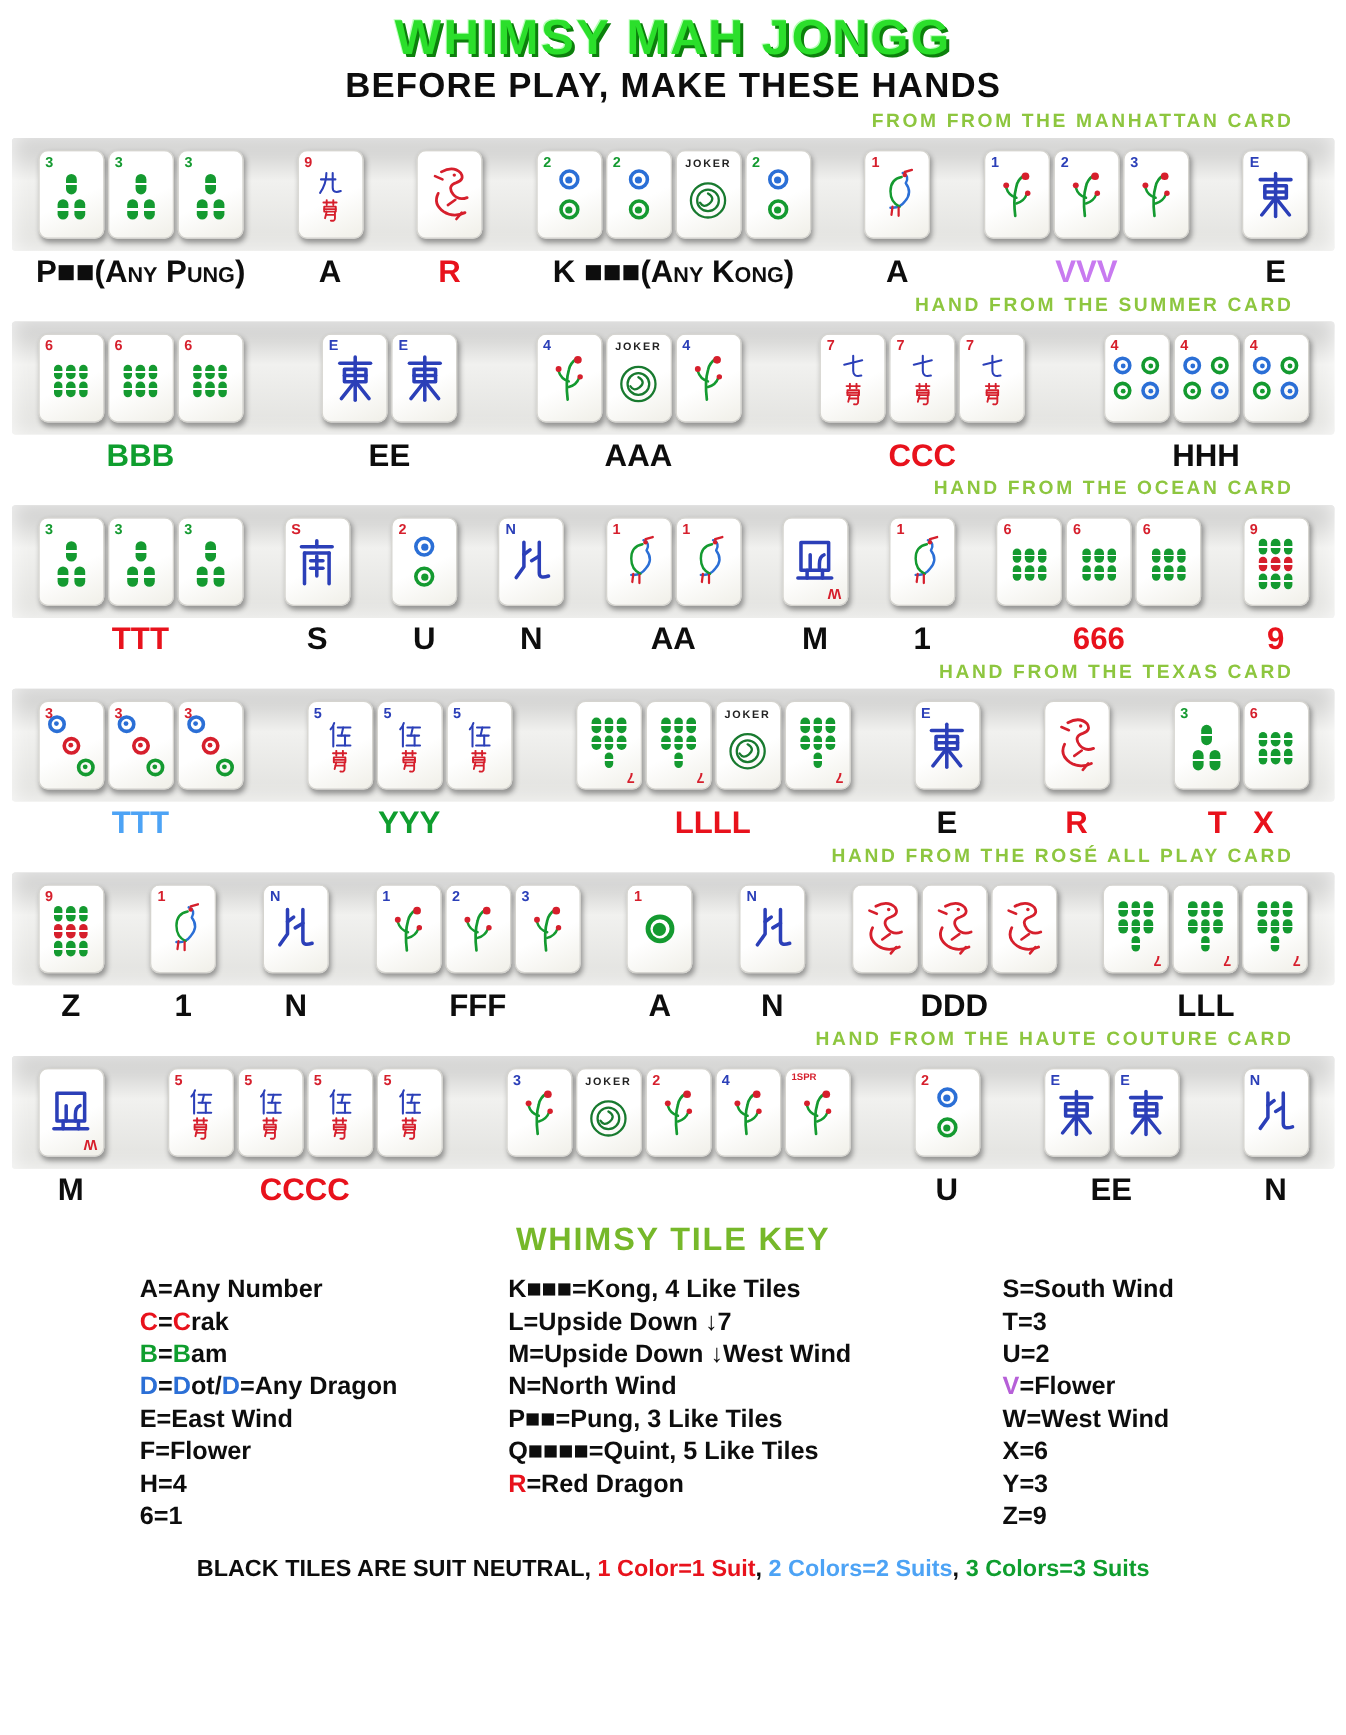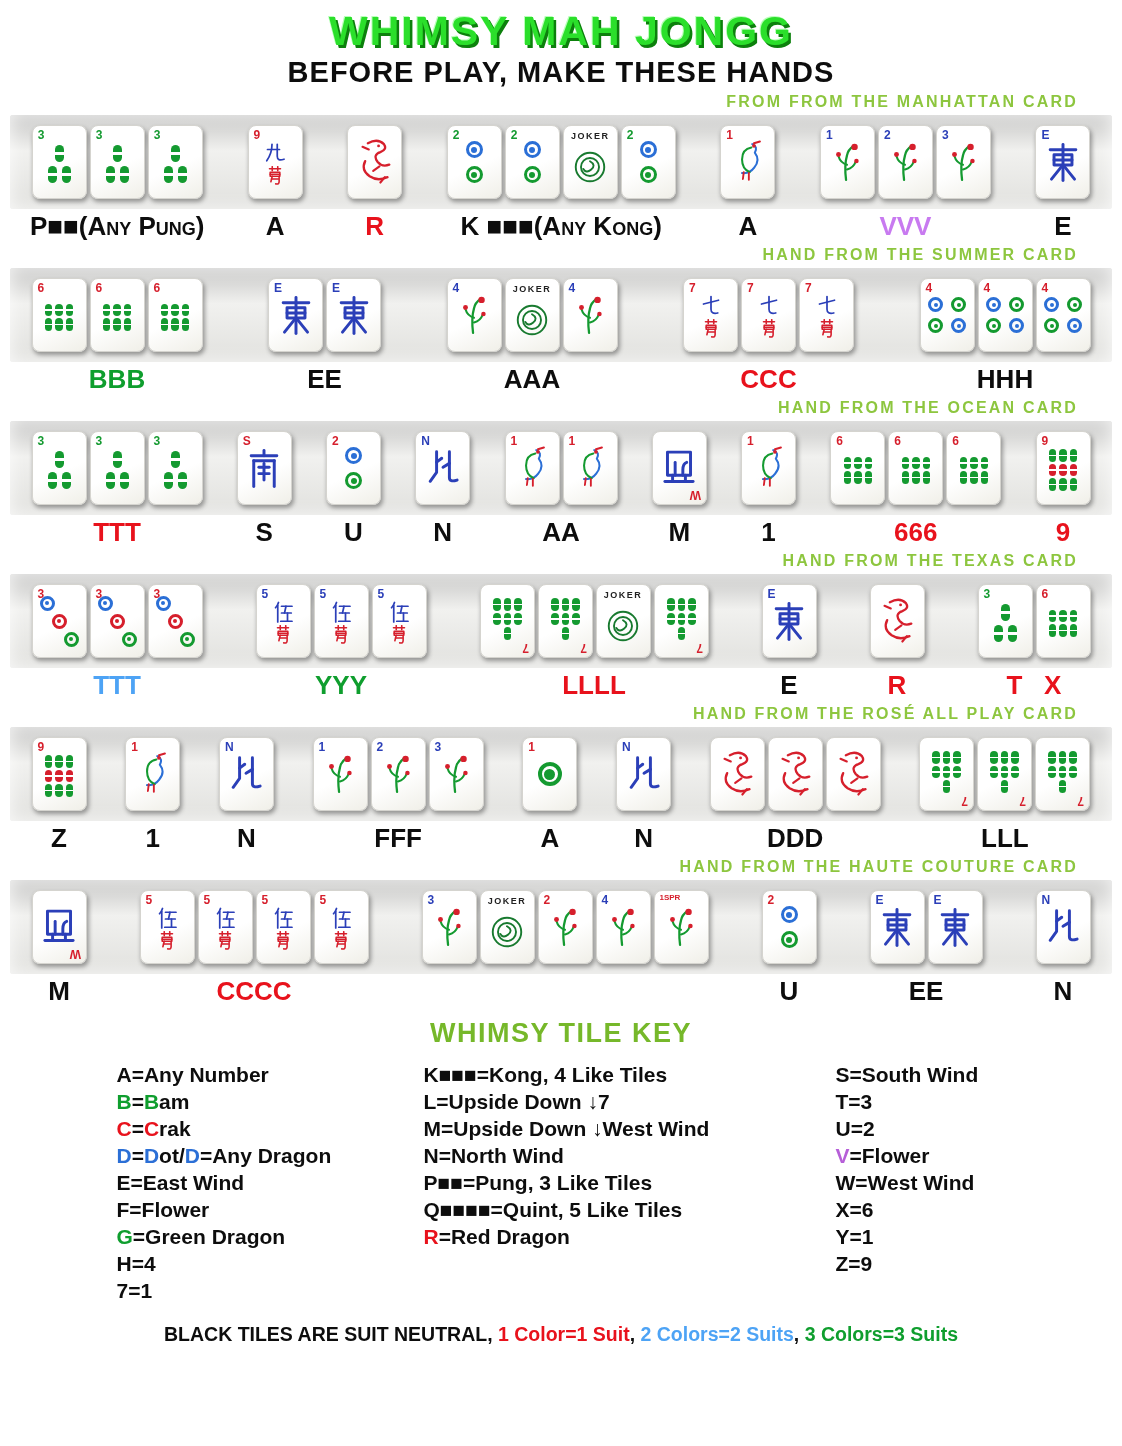--- a/index.html
+++ b/index.html
@@ -1739,45 +1739,44 @@
         </div>
       </div>
     </div>
   </div>
 
 <div class="key">
   <div class="key-title">WHIMSY TILE KEY</div>
   <div class="key-cols">
     <div class="key-col">
         <div class="key-line"><span>A=Any Number</span></div>
+        <div class="key-line"><span class="c-r">C</span><span>=</span><span class="c-r">C</span><span>rak</span></div>
         <div class="key-line"><span class="c-g">B</span><span>=</span><span class="c-g">B</span><span>am</span></div>
-        <div class="key-line"><span class="c-r">C</span><span>=</span><span class="c-r">C</span><span>rak</span></div>
         <div class="key-line"><span class="c-b">D</span><span>=</span><span class="c-b">D</span><span>ot/</span><span class="c-b">D</span><span>=Any Dragon</span></div>
         <div class="key-line"><span>E=East Wind</span></div>
         <div class="key-line"><span>F=Flower</span></div>
-        <div class="key-line"><span class="c-g">G</span><span>=Green Dragon</span></div>
         <div class="key-line"><span>H=4</span></div>
-        <div class="key-line"><span>7=1</span></div>
+        <div class="key-line"><span>6=1</span></div>
       </div>
     <div class="key-col">
         <div class="key-line"><span>K■■■=Kong, 4 Like Tiles</span></div>
         <div class="key-line"><span>L=Upside Down ↓7</span></div>
         <div class="key-line"><span>M=Upside Down ↓West Wind</span></div>
         <div class="key-line"><span>N=North Wind</span></div>
         <div class="key-line"><span>P■■=Pung, 3 Like Tiles</span></div>
         <div class="key-line"><span>Q■■■■=Quint, 5 Like Tiles</span></div>
         <div class="key-line"><span class="c-r">R</span><span>=Red Dragon</span></div>
       </div>
     <div class="key-col">
         <div class="key-line"><span>S=South Wind</span></div>
         <div class="key-line"><span>T=3</span></div>
         <div class="key-line"><span>U=2</span></div>
         <div class="key-line"><span class="c-p">V</span><span>=Flower</span></div>
         <div class="key-line"><span>W=West Wind</span></div>
         <div class="key-line"><span>X=6</span></div>
-        <div class="key-line"><span>Y=1</span></div>
+        <div class="key-line"><span>Y=3</span></div>
         <div class="key-line"><span>Z=9</span></div>
       </div>
   </div>
   <div class="footnotes">
     <div class="footnote-line"><span>BLACK TILES ARE SUIT NEUTRAL, </span><span class="c-r">1 Color=1 Suit</span><span>, </span><span class="c-lb">2 Colors=2 Suits</span><span>, </span><span class="c-g">3 Colors=3 Suits</span></div>
   </div>
 </div>
 
 </body></html>

